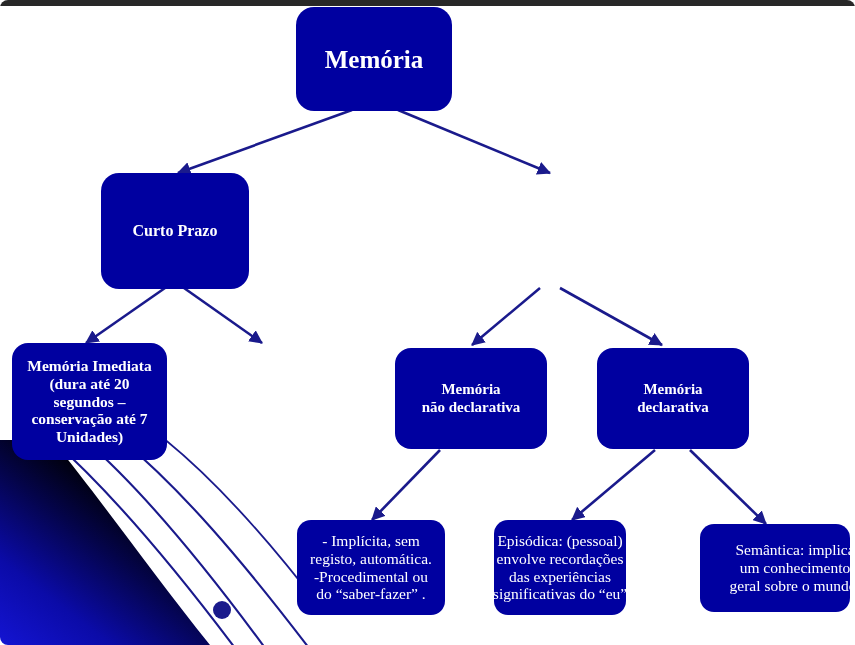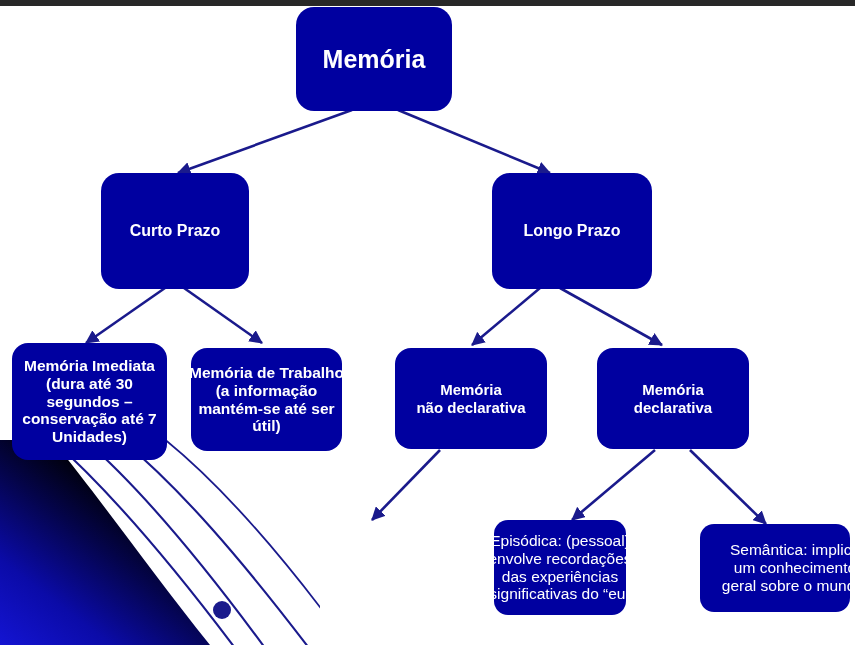--- a/index.html
+++ b/index.html
@@ -6,21 +6,22 @@
     margin: 0;
     padding: 0;
     background: #ffffff;
   }
   #canvas {
     position: relative;
     width: 855px;
     height: 645px;
     background: #ffffff;
     overflow: hidden;
-    font-family: Liberation Sans, sans-serif;
+    font-family: Liberation Serif, serif;
+    border-radius: 8px;
   }
   #topbar {
     position: absolute;
     left: 0;
     top: 0;
     width: 855px;
     height: 6px;
     background: #282828;
     z-index: 40;
   }
@@ -139,49 +140,46 @@
   </svg>
 
   <div class="node lvl1" style="left:296px; top:7px; width:156px; height:104px;">
     <span class="label">Memória</span>
   </div>
 
   <div class="node lvl2" style="left:101px; top:173px; width:148px; height:116px;">
     <span class="label">Curto Prazo</span>
   </div>
 
-  <div class="node lvl2 overflow-node" style="left:492px; top:173px; width:160px; height:116px;">
-    <span class="label">Longo Prazo</span>
-  </div>
 
   <div class="node lvl3-bold" style="left:12px; top:343px; width:155px; height:117px;">
     <span class="label">Memória Imediata
-(dura até 30
+(dura até 20
 segundos –
 conservação até 7
 Unidades)</span>
   </div>
 
-  <div class="node lvl3-bold overflow-node" style="left:191px; top:348px; width:151px; height:103px;">
-    <span class="label">Memória de Trabalho
-(a informação
-mantém-se até ser
-útil)</span>
-  </div>
 
   <div class="node lvl3-mid" style="left:395px; top:348px; width:152px; height:101px;">
     <span class="label">Memória
 não declarativa</span>
   </div>
 
   <div class="node lvl3-mid" style="left:597px; top:348px; width:152px; height:101px;">
     <span class="label">Memória
 declarativa</span>
   </div>
 
+  <div class="node leaf" style="left:297px; top:520px; width:148px; height:95px;">
+    <span class="label">- Implícita, sem
+registo, automática.
+-Procedimental ou
+do “saber-fazer” .</span>
+  </div>
 
   <div class="node leaf overflow-node" style="left:494px; top:520px; width:132px; height:95px;">
     <span class="label">Episódica: (pessoal)
 envolve recordações
 das experiências
 significativas do “eu”</span>
   </div>
 
   <div class="node leaf overflow-node" style="left:700px; top:524px; width:150px; height:88px;padding-left:40px;">
     <span class="label">Semântica: implica

